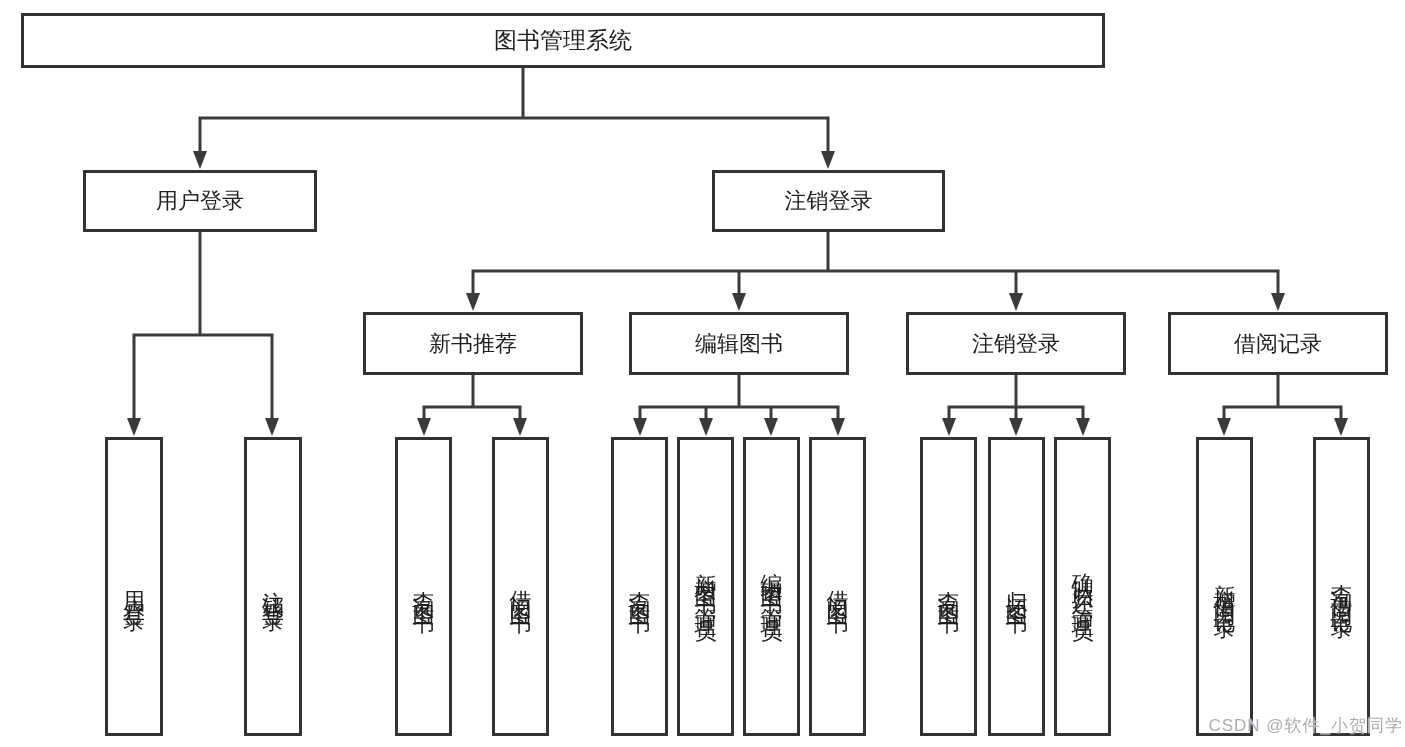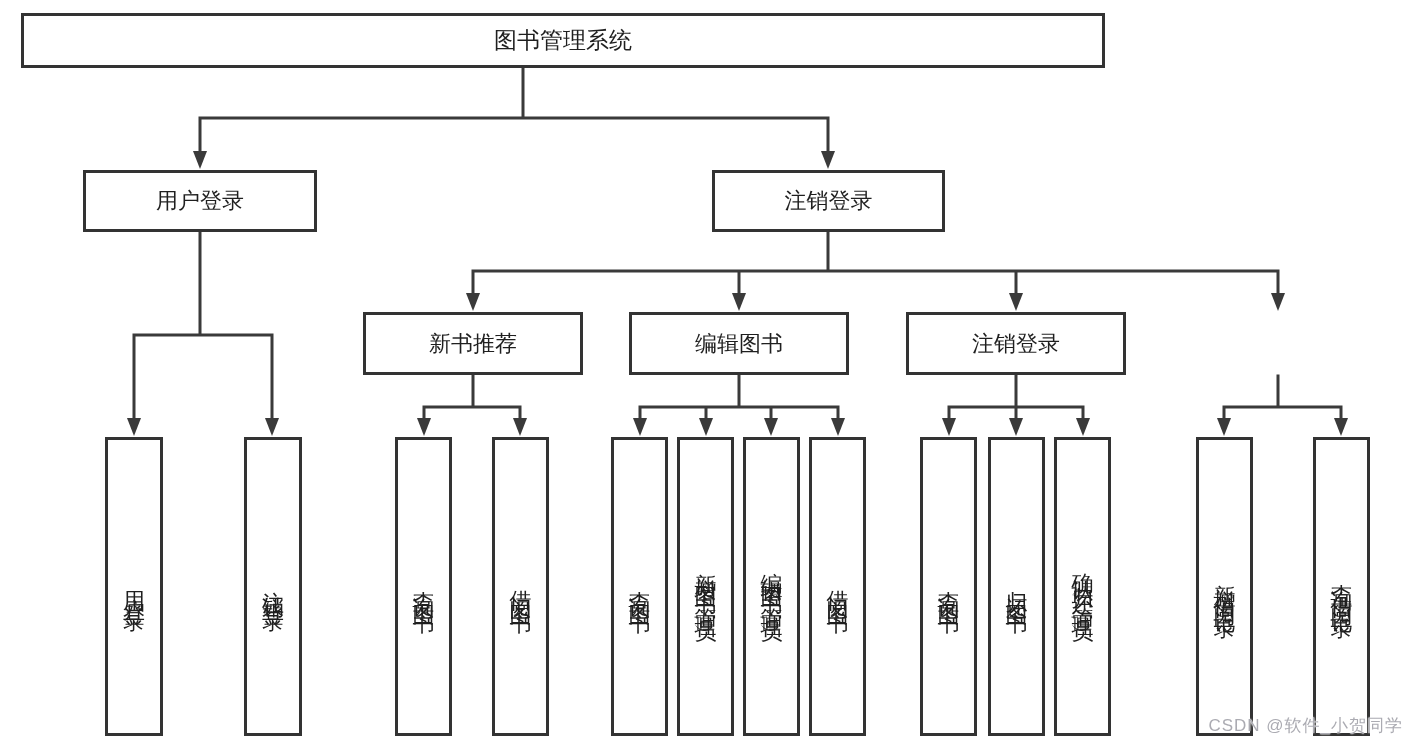--- a/index.html
+++ b/index.html
@@ -121,20 +121,23 @@
 
   <div class="box" style="left:363px;top:312px;width:220px;height:63px">
     <span>新书推荐</span>
   </div>
   <div class="box" style="left:629px;top:312px;width:220px;height:63px">
     <span>编辑图书</span>
   </div>
   <div class="box" style="left:906px;top:312px;width:220px;height:63px">
     <span>注销登录</span>
   </div>
+  <div class="box" style="left:1168px;top:312px;width:220px;height:63px">
+    <span>借阅记录</span>
+  </div>
 
   <div class="box leaf" style="left:105px;top:437px;width:58px;height:299px">
     <span class="vtext">用户登录</span>
   </div>
   <div class="box leaf" style="left:244px;top:437px;width:58px;height:299px">
     <span class="vtext">注销登录</span>
   </div>
 
   <div class="box leaf" style="left:395px;top:437px;width:57px;height:299px">
     <span class="vtext">查询图书</span>

